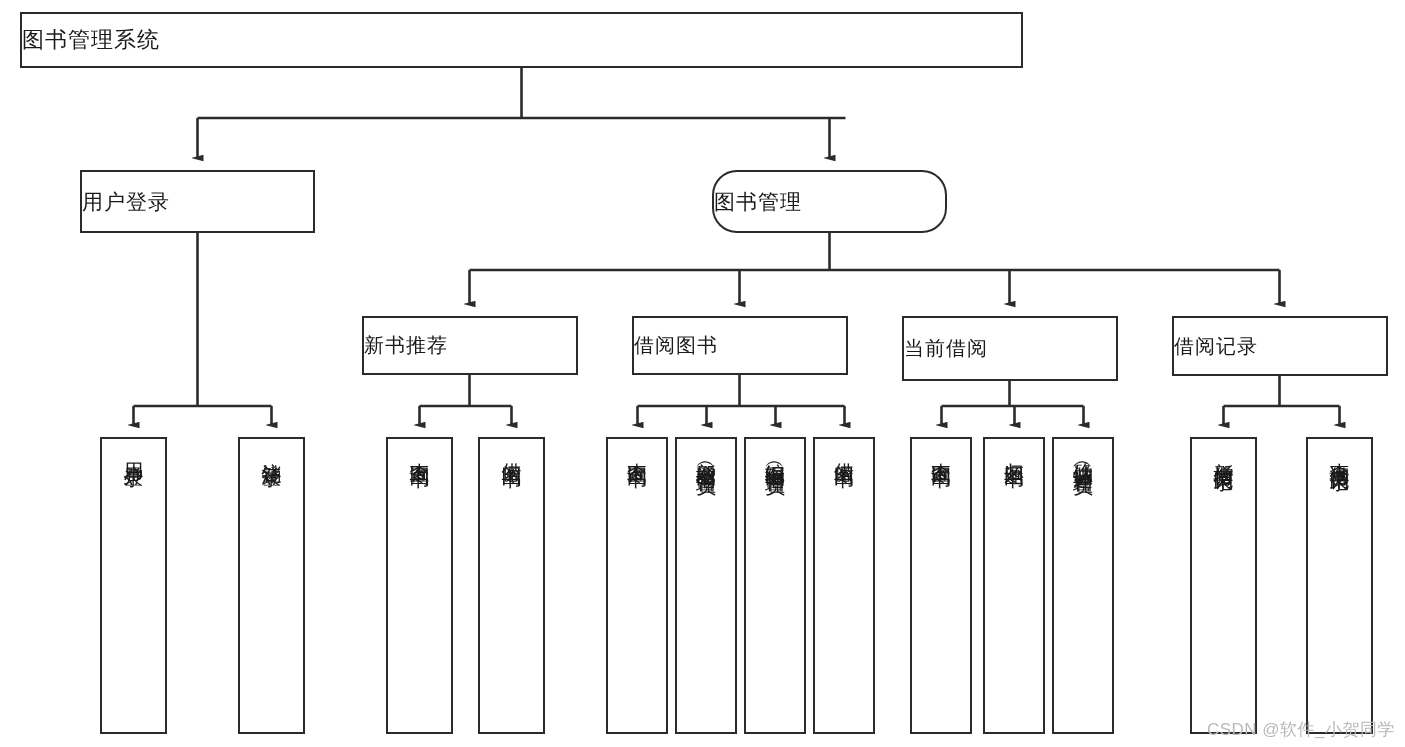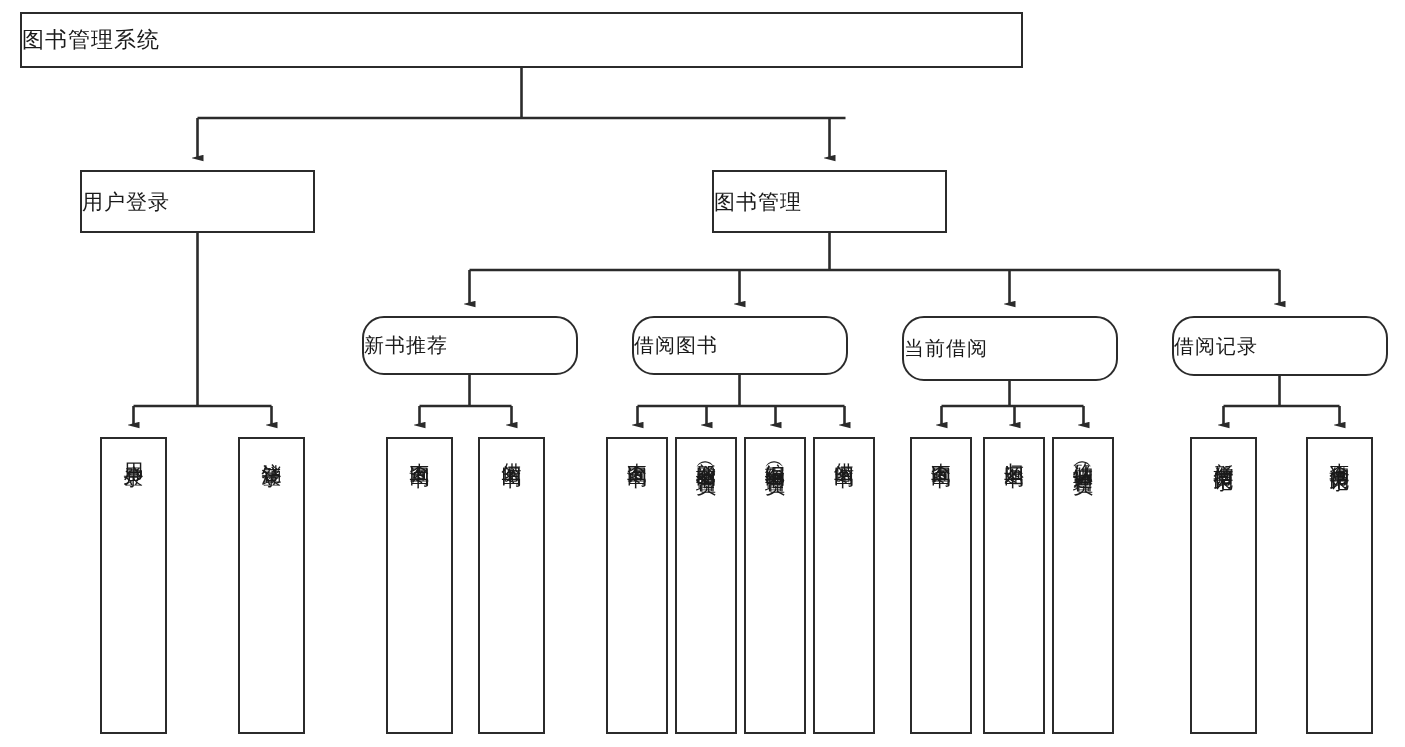--- a/index.html
+++ b/index.html
@@ -36,21 +36,20 @@
     z-index: 3;
   }
   .node.root {
     font-size: 22px;
   }
   .node.level2 {
     font-size: 21px;
   }
   .node.level3 {
     font-size: 20px;
-    border-radius: 22px;
   }
   .node.leaf {
     font-size: 20px;
     align-items: flex-start;
     justify-content: center;
     padding-top: 8px;
   }
   .vtext {
     writing-mode: vertical-rl;
     text-orientation: upright;
@@ -141,21 +140,21 @@
     </g>
   </svg>
 
   <div id="nodes-layer">
       <div class="node root" style="left: 20px; top: 12px; width: 1003px; height: 56px;">
         <span class="htext">图书管理系统</span>
       </div>
       <div class="node level2" style="left: 80px; top: 170px; width: 235px; height: 63px;">
         <span class="htext">用户登录</span>
       </div>
-      <div class="node level2" style="left: 712px; top: 170px; width: 235px; height: 63px;">
+      <div class="node level2" style="left: 712px; top: 170px; width: 235px; height: 63px; border-radius: 25px;">
         <span class="htext">图书管理</span>
       </div>
       <div class="node level3" style="left: 362px; top: 316px; width: 216px; height: 59px;">
         <span class="htext">新书推荐</span>
       </div>
       <div class="node level3" style="left: 632px; top: 316px; width: 216px; height: 59px;">
         <span class="htext">借阅图书</span>
       </div>
       <div class="node level3" style="left: 902px; top: 316px; width: 216px; height: 65px;">
         <span class="htext">当前借阅</span>
@@ -197,13 +196,14 @@
         <span class="vtext">确认归还（管理员）</span>
       </div>
       <div class="node leaf" style="left: 1190px; top: 437px; width: 67px; height: 297px;">
         <span class="vtext">新增借阅记录</span>
       </div>
       <div class="node leaf" style="left: 1306px; top: 437px; width: 67px; height: 297px;">
         <span class="vtext">查询借阅记录</span>
       </div>
     </div>
 
+  <div id="watermark">CSDN @软件_小贺同学</div>
 </div>
 
 </body></html>

